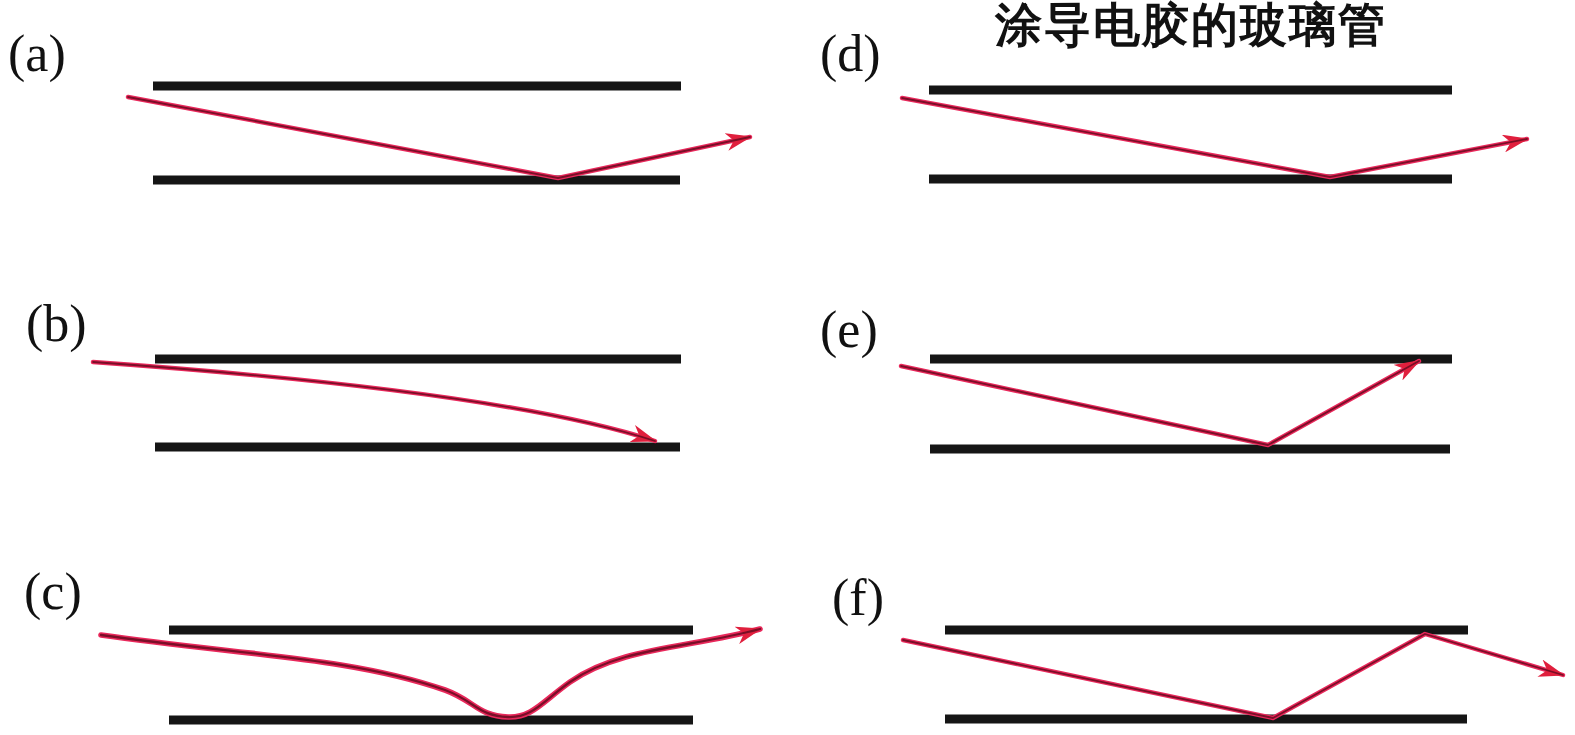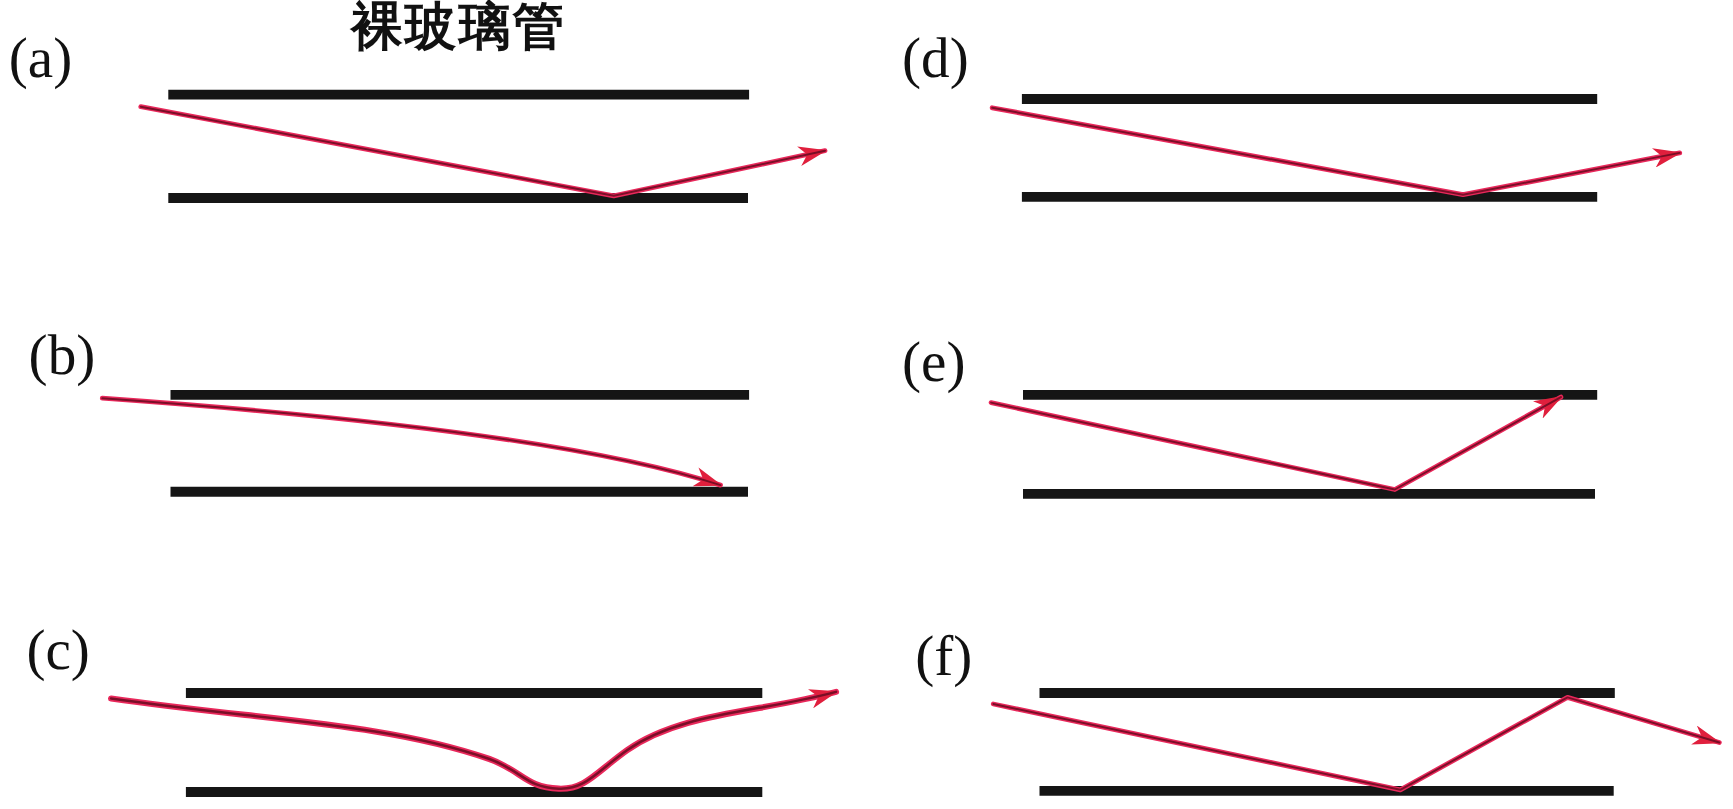--- a/index.html
+++ b/index.html
@@ -73,22 +73,22 @@
     white-space: nowrap;
   }
   .col-title.left  { left: 153px; width: 528px; }
   .col-title.right { left: 925px; width: 532px; }
 </style>
 </head>
 <body>
 
 <div class="stage">
 
-  <div class="col-title left">裸玻璃管</div>
 
+  <div class="col-title right">涂导电胶的玻璃管</div>
 
   <div class="panel-label pos-a">(a)</div>
   <div class="panel-label pos-b">(b)</div>
   <div class="panel-label pos-c">(c)</div>
   <div class="panel-label pos-d">(d)</div>
   <div class="panel-label pos-e">(e)</div>
   <div class="panel-label pos-f">(f)</div>
 
   <svg class="diagram-svg" viewBox="0 0 1575 735" xmlns="http://www.w3.org/2000/svg">
     <defs>

